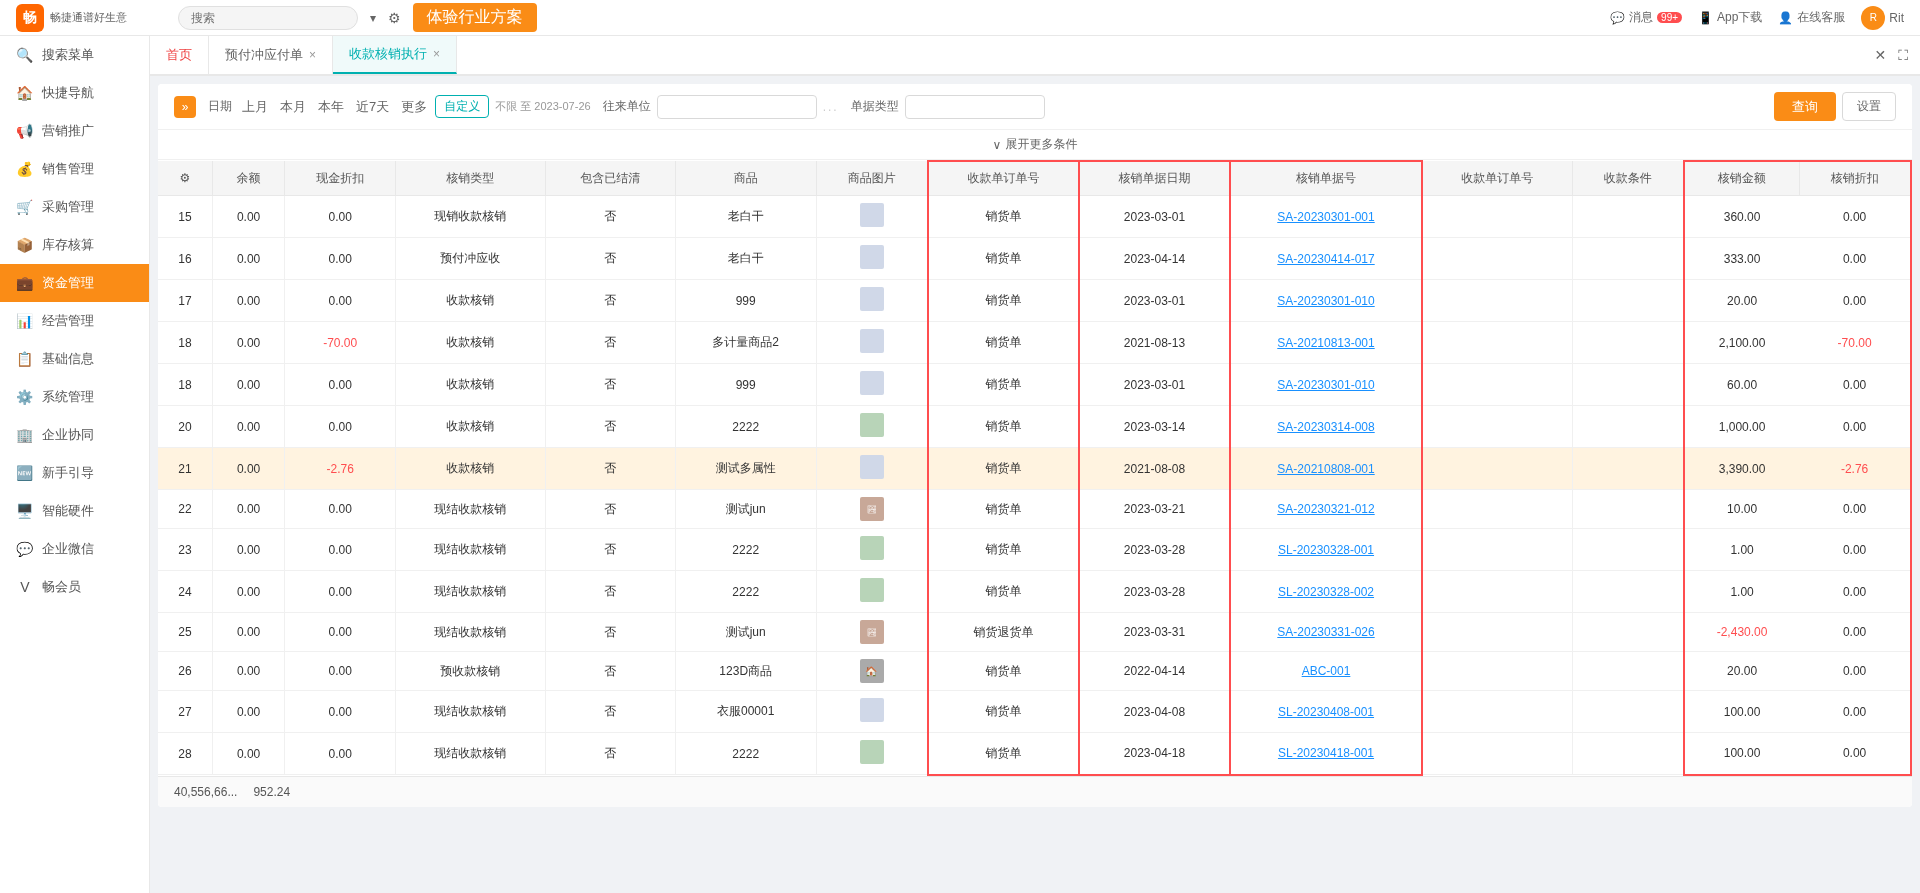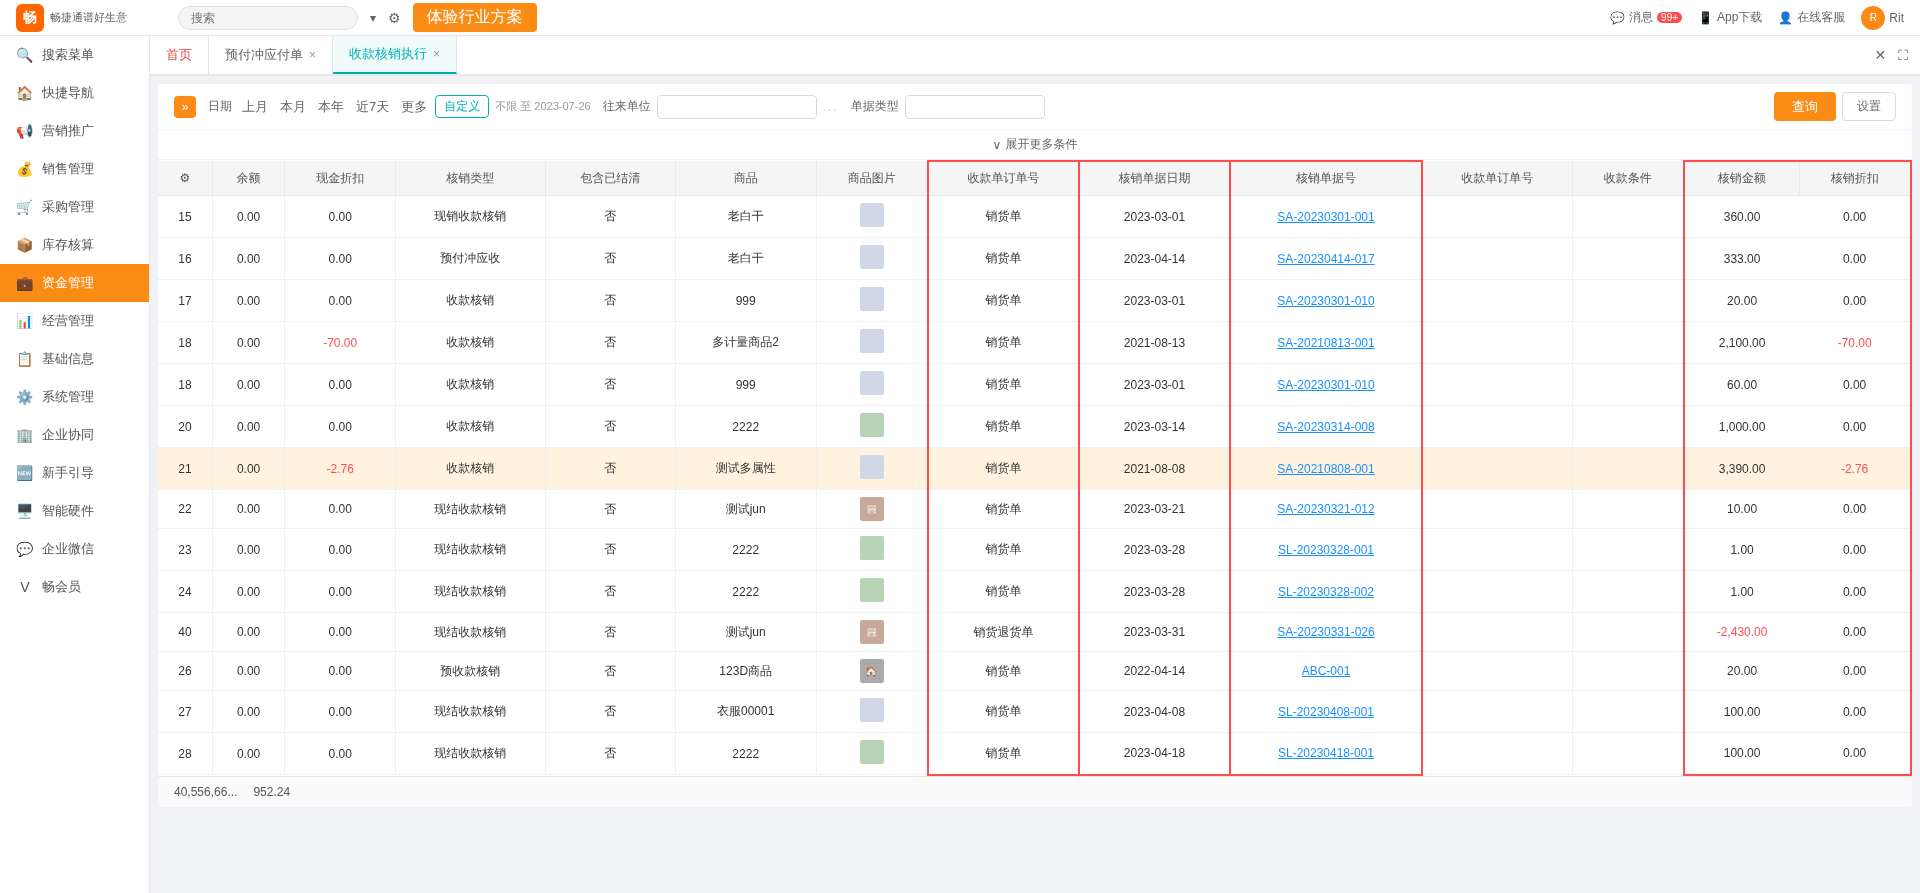--- a/index.html
+++ b/index.html
@@ -436,21 +436,21 @@
     <td><div class="img-placeholder" style="background:#b8d4b8;width:24px;height:24px;border-radius:2px;display:inline-flex;align-items:center;justify-content:center;"></div></td>
     <td style="border-left: 2px solid #ff4d4f; border-right: 2px solid #ff4d4f;">销货单</td>
     <td style="border-right: 2px solid #ff4d4f;">2023-03-28</td>
     <td class="link-cell" style="border-right: 2px solid #ff4d4f;">SL-20230328-002</td>
     <td></td>
     <td></td>
     <td class="" style="border-left: 2px solid #ff4d4f; border-right: none;">1.00</td>
     <td class="" style="border-right: 2px solid #ff4d4f;">0.00</td>
   </tr>
                 <tr>
-    <td>40</td>
+    <td>25</td>
     <td>0.00</td>
     <td class="">0.00</td>
     <td>现结收款核销</td>
     <td>否</td>
     <td>测试jun</td>
     <td><div class="img-placeholder" style="background:#c8a898;width:24px;height:24px;border-radius:2px;display:inline-flex;align-items:center;justify-content:center;font-size:8px;color:#fff;">🏞</div></td>
     <td style="border-left: 2px solid #ff4d4f; border-right: 2px solid #ff4d4f;">销货退货单</td>
     <td style="border-right: 2px solid #ff4d4f;">2023-03-31</td>
     <td class="link-cell" style="border-right: 2px solid #ff4d4f;">SA-20230331-026</td>
     <td></td>

